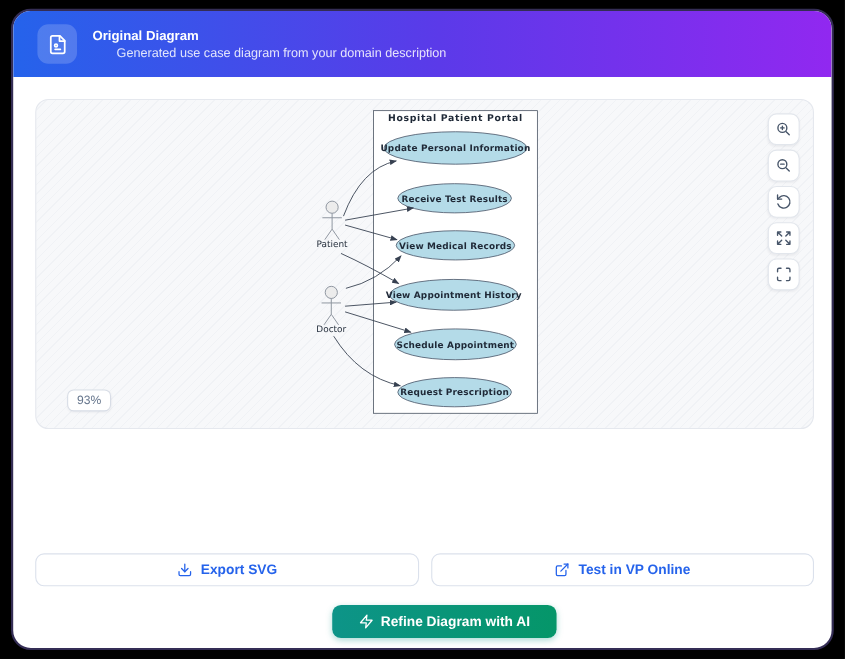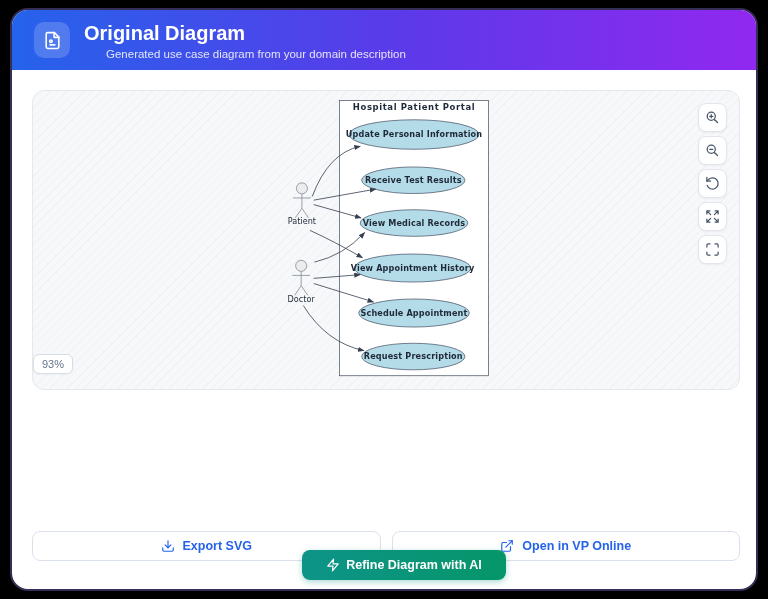--- a/index.html
+++ b/index.html
@@ -11,36 +11,36 @@
   *{margin:0;padding:0;box-sizing:border-box;}
   html,body{width:768px;height:599px;background:#000;overflow:hidden;
     font-family:"Liberation Sans",sans-serif;}
   .card{position:absolute;left:10px;top:8px;width:748px;height:583px;
     background:#fff;border-radius:18px;border:2px solid #342d55;overflow:hidden;}
   .hdr{position:absolute;left:0;top:0;width:100%;height:60px;
     background:linear-gradient(90deg,var(--grad-start) 0%,#5b3ae9 52%,var(--grad-end) 100%);
     display:flex;align-items:center;padding:0 22px;gap:14px;}
   .hdr-icon{width:36px;height:36px;border-radius:10px;background:rgba(255,255,255,.18);
     display:flex;align-items:center;justify-content:center;flex:0 0 auto;}
-  .hdr-title{color:#fff;font-size:20px;font-weight:700;line-height:1.2;}
+  .hdr-title{color:#fff;font-size:12px;font-weight:700;line-height:1.2;}
   .hdr-sub{color:rgba(255,255,255,.85);font-size:11.5px;margin-top:3px;margin-left:22px;}
   .canvas{position:absolute;left:20px;top:80px;width:708px;height:300px;
     background:#f7f8fa;border:1px solid #e5e8ee;border-radius:12px;
     background-image:repeating-linear-gradient(135deg,rgba(148,163,184,.07) 0 1px,transparent 1px 6px);}
   .canvas svg.diagram{position:absolute;left:0;top:0;width:100%;height:100%;}
   .controls{position:absolute;top:12px;right:12px;display:flex;flex-direction:column;gap:4px;}
   .ctl{width:29px;height:29px;background:#fff;border:1px solid #e2e6ec;border-radius:8px;
     display:flex;align-items:center;justify-content:center;cursor:pointer;
     box-shadow:0 1px 2px rgba(15,23,42,.05);color:#475569;}
   .ctl svg{width:15px;height:15px;stroke:#475569;fill:none;stroke-width:2;
     stroke-linecap:round;stroke-linejoin:round;}
-  .zoom-badge{position:absolute;left:0;bottom:15px;background:#fff;
+  .zoom-badge{position:absolute;left:28px;bottom:15px;background:#fff;
     border:1px solid #d8dde6;border-radius:6px;padding:3px 8px;
     font-size:11px;color:#64748b;box-shadow:0 1px 2px rgba(15,23,42,.04);}
-  .btn-row{position:absolute;left:20px;top:521px;width:708px;height:30px;display:flex;gap:11px;}
+  .btn-row{position:absolute;left:20px;top:493px;width:708px;height:30px;display:flex;gap:11px;}
   .btn{flex:1;background:#fff;border:1px solid #dbe1ec;border-radius:8px;cursor:pointer;
     display:flex;align-items:center;justify-content:center;gap:8px;
     color:var(--accent);font-size:12.5px;font-weight:600;font-family:"Liberation Sans",sans-serif;}
   .btn svg{width:14px;height:14px;stroke:var(--accent);fill:none;stroke-width:2;
     stroke-linecap:round;stroke-linejoin:round;}
   .refine-wrap{position:absolute;left:0;top:540px;width:100%;display:flex;justify-content:center;}
   .refine{height:30px;padding:0 24px;border:none;border-radius:8px;cursor:pointer;
     background:linear-gradient(90deg,var(--refine-start),var(--refine-end));
     color:#fff;font-size:12.5px;font-weight:700;font-family:"Liberation Sans",sans-serif;
     display:flex;align-items:center;gap:6px;box-shadow:0 2px 6px rgba(13,148,136,.35);margin-left:40px;}
@@ -161,21 +161,21 @@
           <path d="M12 15V3"></path>
       </svg>
       <span>Export SVG</span>
     </button>
     <button class="btn">
       <svg viewBox="0 0 24 24">
         <path d="M15 3h6v6"></path>
           <path d="M10 14 21 3"></path>
         <path d="M18 13v6a2 2 0 0 1-2 2H5a2 2 0 0 1-2-2V8a2 2 0 0 1 2-2h6"></path>
       </svg>
-      <span>Open in VP Online</span>
+      <span>Test in VP Online</span>
     </button>
   </div>
 
   <div class="refine-wrap">
     <button class="refine">
       <svg viewBox="0 0 24 24">
         <path d="M13 2 3 14h9l-1 8 10-12h-9l1-8z"></path>
       </svg>
       <span>Refine Diagram with AI</span>
     </button>

